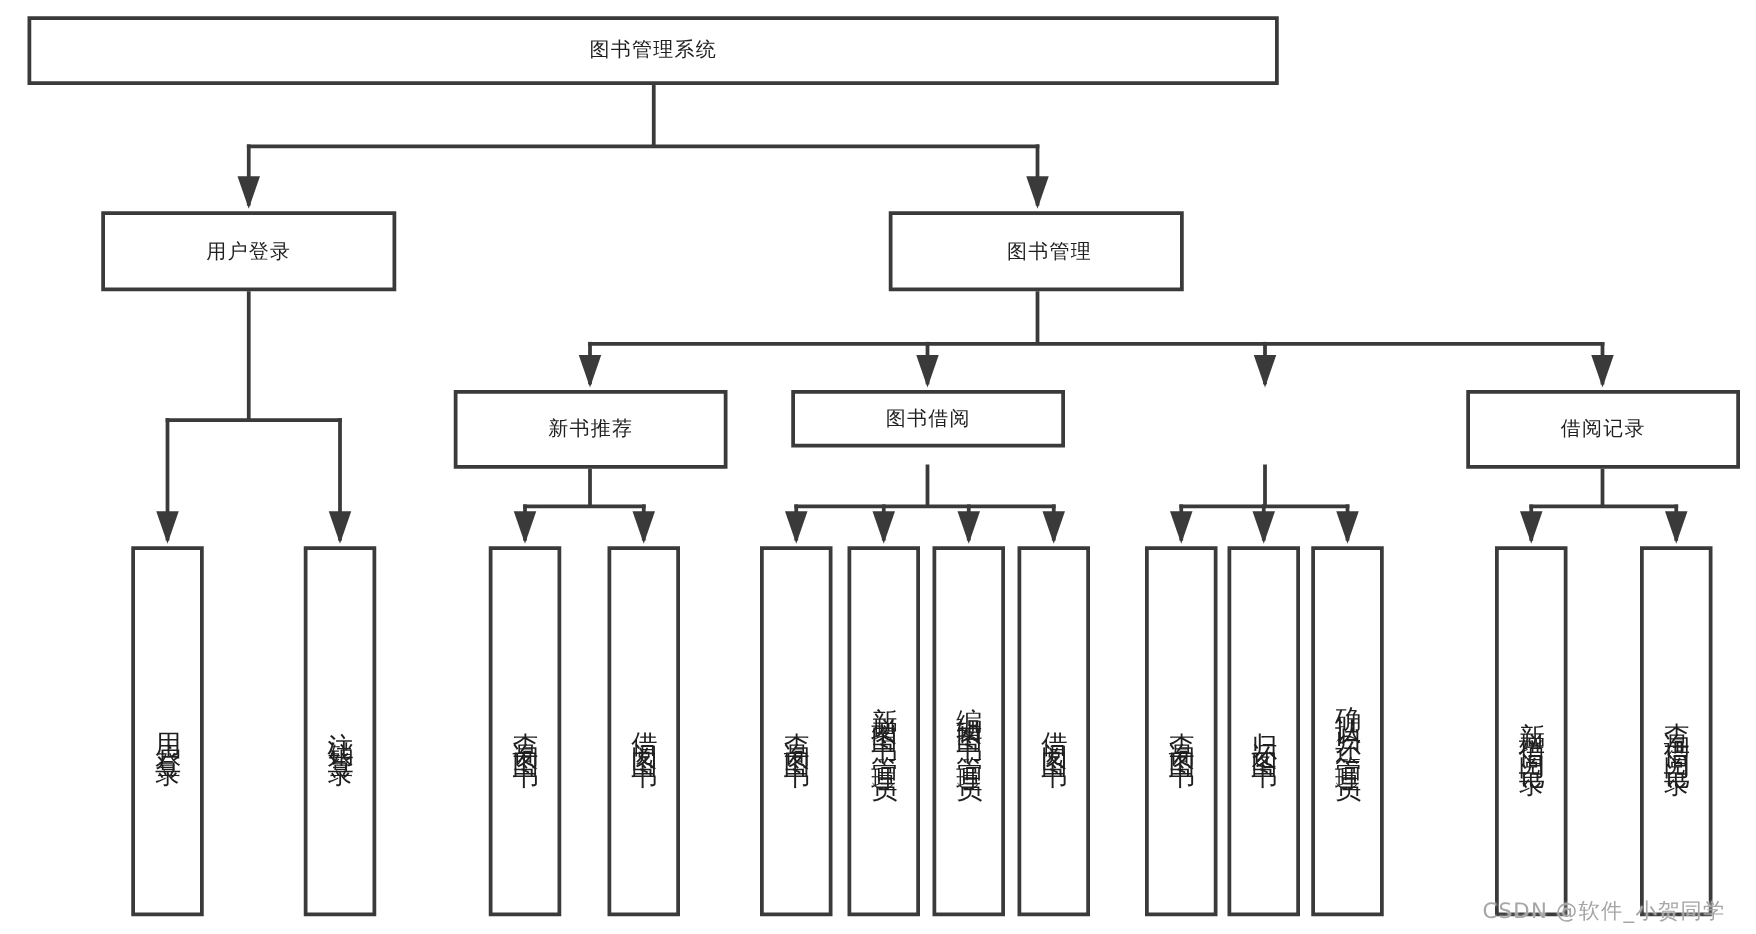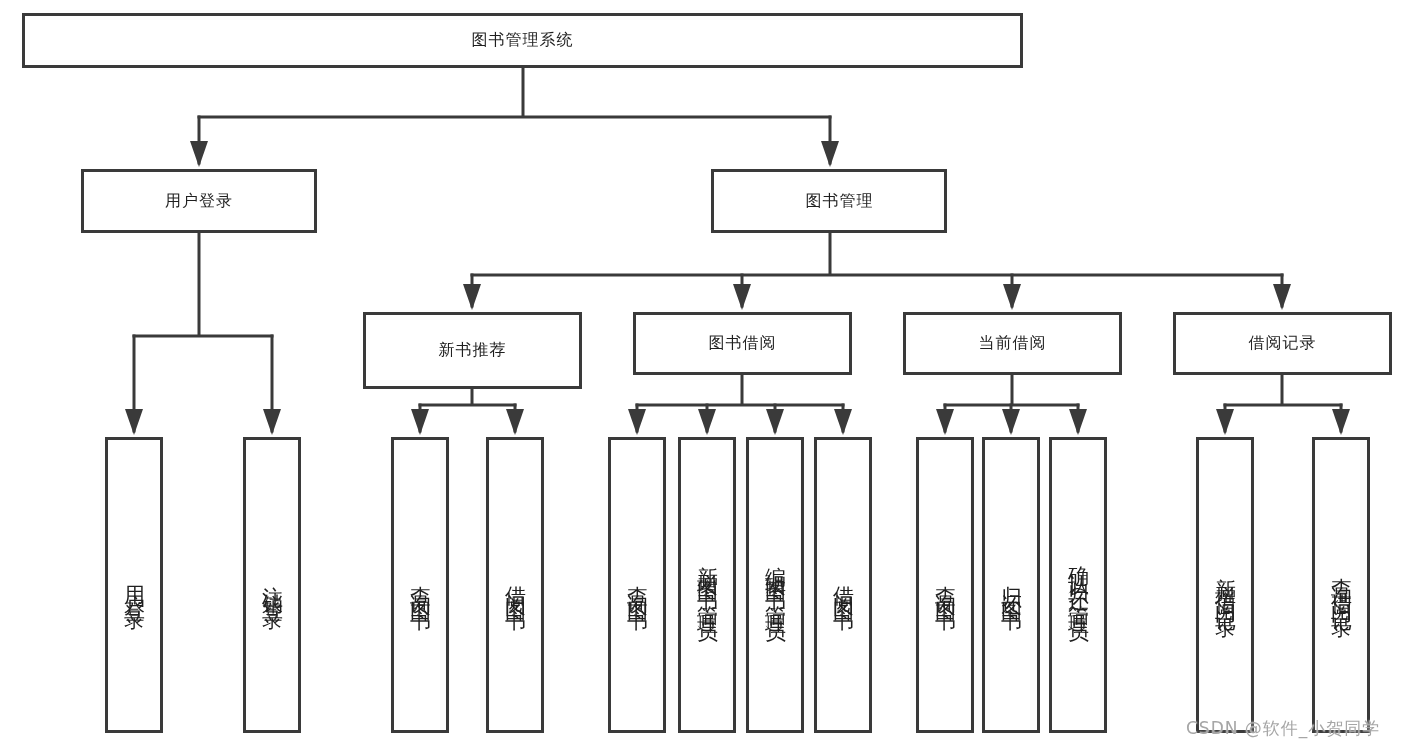--- a/index.html
+++ b/index.html
@@ -92,23 +92,22 @@
     <path marker-end="url(#arrow)" d="M1078,405 V431"></path>
     <path marker-end="url(#arrow)" d="M1225,405 V431"></path>
     <path marker-end="url(#arrow)" d="M1341,405 V431"></path>
   </svg>
 
   <div class="node h" style="left:22px; top:13px; width:1001px; height:55px;">图书管理系统</div>
 
   <div class="node h" style="left:81px; top:169px; width:236px; height:64px;">用户登录</div>
   <div class="node h" style="left:711px; top:169px; width:236px; height:64px;padding-left:21px;">图书管理</div>
 
-  <div class="node h" style="left:363px; top:312px; width:219px; height:77px;">新书推荐</div>
-  <div class="node h" style="left:633px; top:312px; width:219px; height:63px;font-family:Liberation Serif, serif;">图书借阅</div>
-  <div class="node h" style="left:903px; top:312px; width:219px; height:63px;">当前借阅</div>
+  <div class="node h" style="left:363px; top:312px; width:219px; height:63px;">新书推荐</div>
+  <div class="node h" style="left:633px; top:312px; width:219px; height:46px;font-family:Liberation Serif, serif;">图书借阅</div>
   <div class="node h" style="left:1173px; top:312px; width:219px; height:63px;">借阅记录</div>
 
   <div class="node v" style="left:105px;">
     <span class="vtext">用户登录</span>
   </div>
   <div class="node v" style="left:243px;">
     <span class="vtext">注销登录</span>
   </div>
 
   <div class="node v" style="left:391px;">

